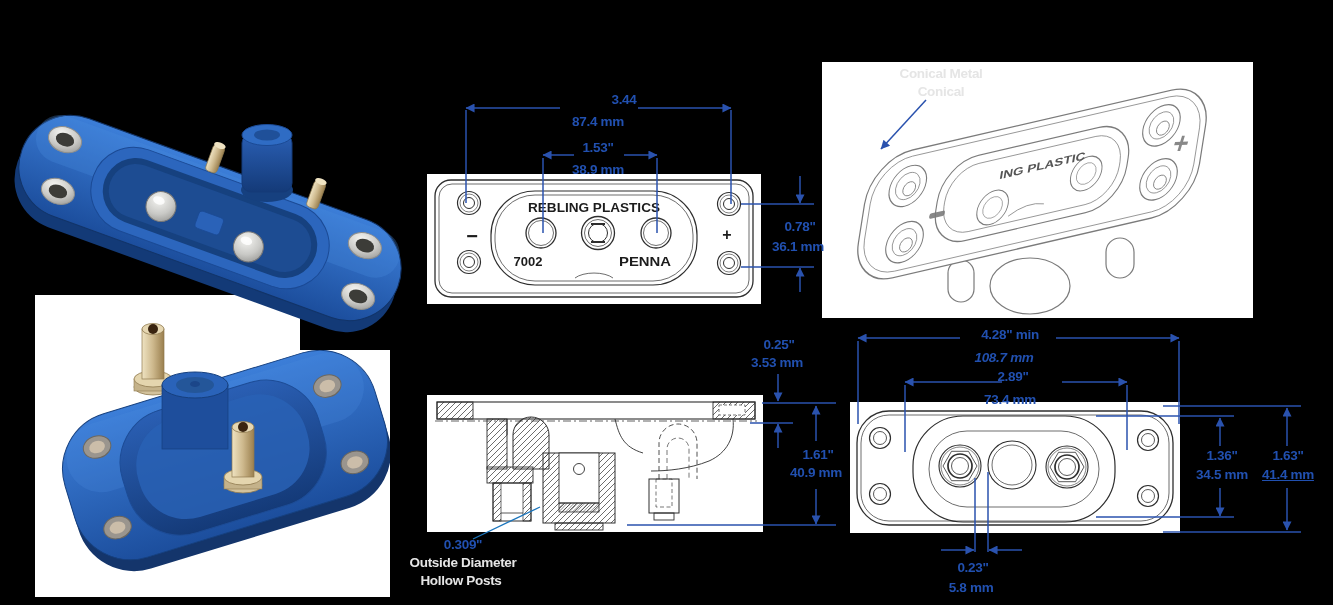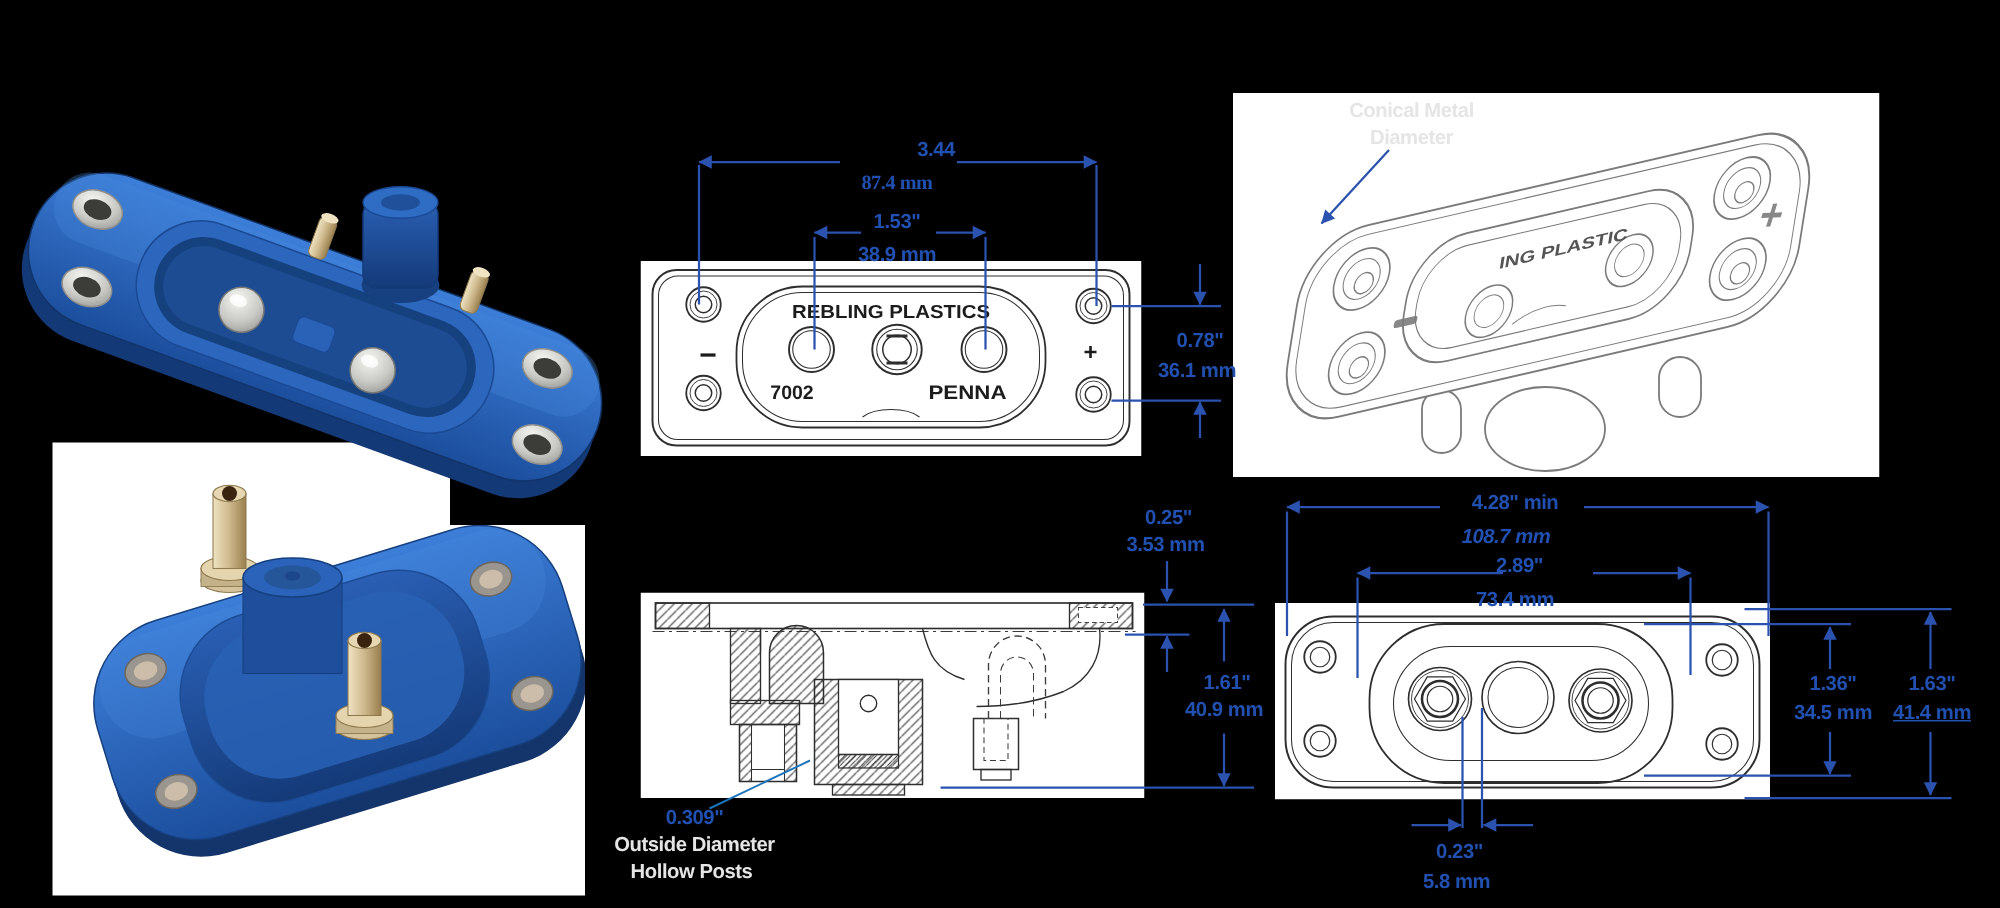--- a/index.html
+++ b/index.html
@@ -405,28 +405,28 @@
 
       <path d="M816,441 V406" marker-end="url(#arr)"></path>
       <path d="M816,489 V524" marker-end="url(#arr)"></path>
       <path d="M627,525 H836"></path>
     </g>
 
     <path d="M473,539 L540,507" stroke="#1b75bc" stroke-width="1.3" fill="none"></path>
   </svg>
 
   <div class="dim" style="left:624px;top:91px;">3.44</div>
-  <div class="dim" style="left:598px;top:113px;font-family:Liberation Serif, serif;">87.4 mm</div>
+  <div class="dim" style="left:598px;top:113px;">87.4 mm</div>
   <div class="dim" style="left:598px;top:139px;">1.53"</div>
   <div class="dim" style="left:598px;top:161px;">38.9 mm</div>
   <div class="dim" style="left:800px;top:218px;">0.78"</div>
   <div class="dim" style="left:798px;top:238px;">36.1 mm</div>
 
   <div class="dim lbl" style="left:941px;top:65px;">Conical Metal</div>
-  <div class="dim lbl" style="left:941px;top:83px;">Diameter</div>
+  <div class="dim lbl" style="left:941px;top:83px;">Conical</div>
 
   <div class="dim" style="left:1010px;top:326px;">4.28" min</div>
   <div class="dim" style="left:1004px;top:349px;font-style:italic;">108.7 mm</div>
   <div class="dim" style="left:1013px;top:368px;">2.89"</div>
   <div class="dim" style="left:1010px;top:391px;">73.4 mm</div>
   <div class="dim" style="left:1222px;top:447px;">1.36"</div>
   <div class="dim" style="left:1222px;top:466px;">34.5 mm</div>
   <div class="dim" style="left:1288px;top:447px;">1.63"</div>
   <div class="dim" style="left:1288px;top:466px;text-decoration:underline;">41.4 mm</div>
   <div class="dim" style="left:973px;top:559px;">0.23"</div>

